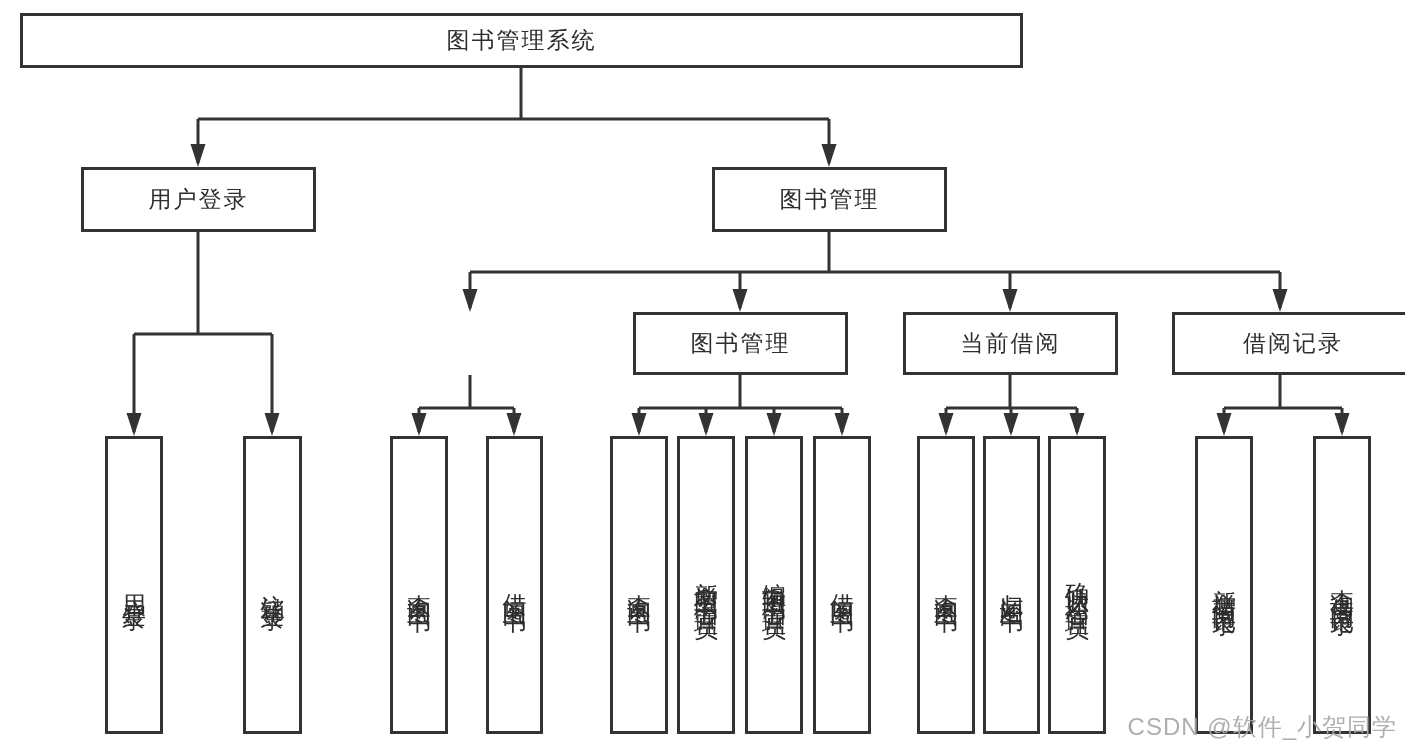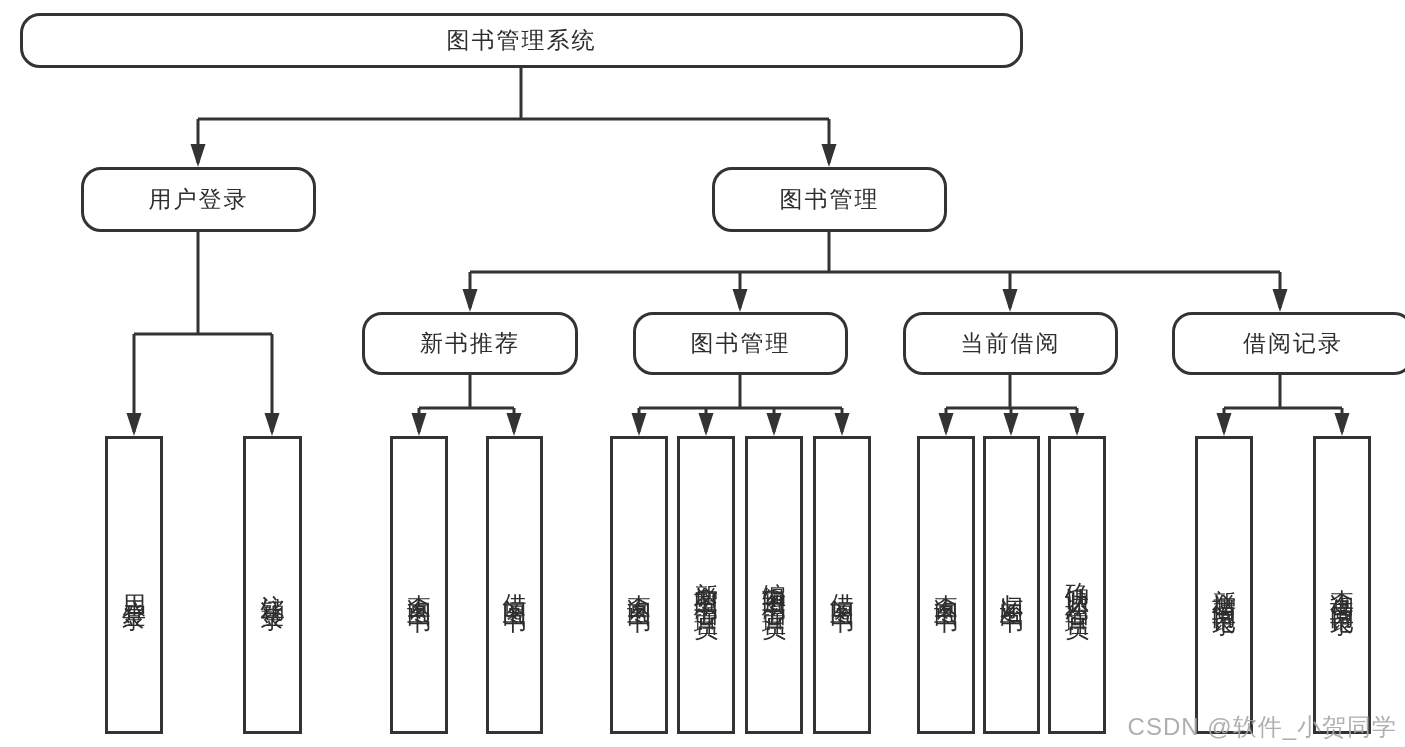--- a/index.html
+++ b/index.html
@@ -6,21 +6,21 @@
   .stage{
     position:relative;width:1405px;height:747px;background:#ffffff;
     font-family:"Liberation Sans","DejaVu Sans",sans-serif;overflow:hidden;
   }
   .wires{position:absolute;left:0;top:0;z-index:1;}
   .node{
     position:absolute;box-sizing:border-box;border:3px solid #333333;background:#ffffff;
     display:flex;align-items:center;justify-content:center;
     color:#2d2d2d;z-index:2;
   }
-  .h-node{font-size:23px;letter-spacing:2px;white-space:nowrap;border-radius:20px;}
+  .h-node{font-size:23px;letter-spacing:2px;white-space:nowrap;}
   .v-node{
     writing-mode:vertical-rl;text-orientation:mixed;
     font-size:24px;letter-spacing:5px;line-height:1.0;
   }
   .watermark{
     position:absolute;right:8px;bottom:4px;z-index:5;
     font-size:24px;color:rgba(168,168,168,0.92);letter-spacing:1px;
     pointer-events:none;white-space:nowrap;
   }
 </style>
@@ -67,21 +67,20 @@
       <polygon points="1216.5,413 1231.5,413 1224,436"></polygon>
       <polygon points="1334.5,413 1349.5,413 1342,436"></polygon>
     </g>
   </svg>
 
   <div class="node h-node" style="left:20px;top:13px;width:1003px;height:55px">图书管理系统</div>
 
   <div class="node h-node" style="left:81px;top:167px;width:235px;height:65px">用户登录</div>
   <div class="node h-node" style="left:712px;top:167px;width:235px;height:65px">图书管理</div>
 
-  <div class="node h-node" style="left:362px;top:312px;width:216px;height:63px">新书推荐</div>
   <div class="node h-node" style="left:633px;top:312px;width:215px;height:63px">图书管理</div>
   <div class="node h-node" style="left:903px;top:312px;width:215px;height:63px">当前借阅</div>
   <div class="node h-node" style="left:1172px;top:312px;width:242px;height:63px">借阅记录</div>
 
   <div class="node v-node" style="left:105px;top:436px;width:58px;height:298px">用户登录</div>
   <div class="node v-node" style="left:243px;top:436px;width:59px;height:298px">注销登录</div>
 
   <div class="node v-node" style="left:390px;top:436px;width:58px;height:298px">查询图书</div>
   <div class="node v-node" style="left:486px;top:436px;width:57px;height:298px">借阅图书</div>
 

